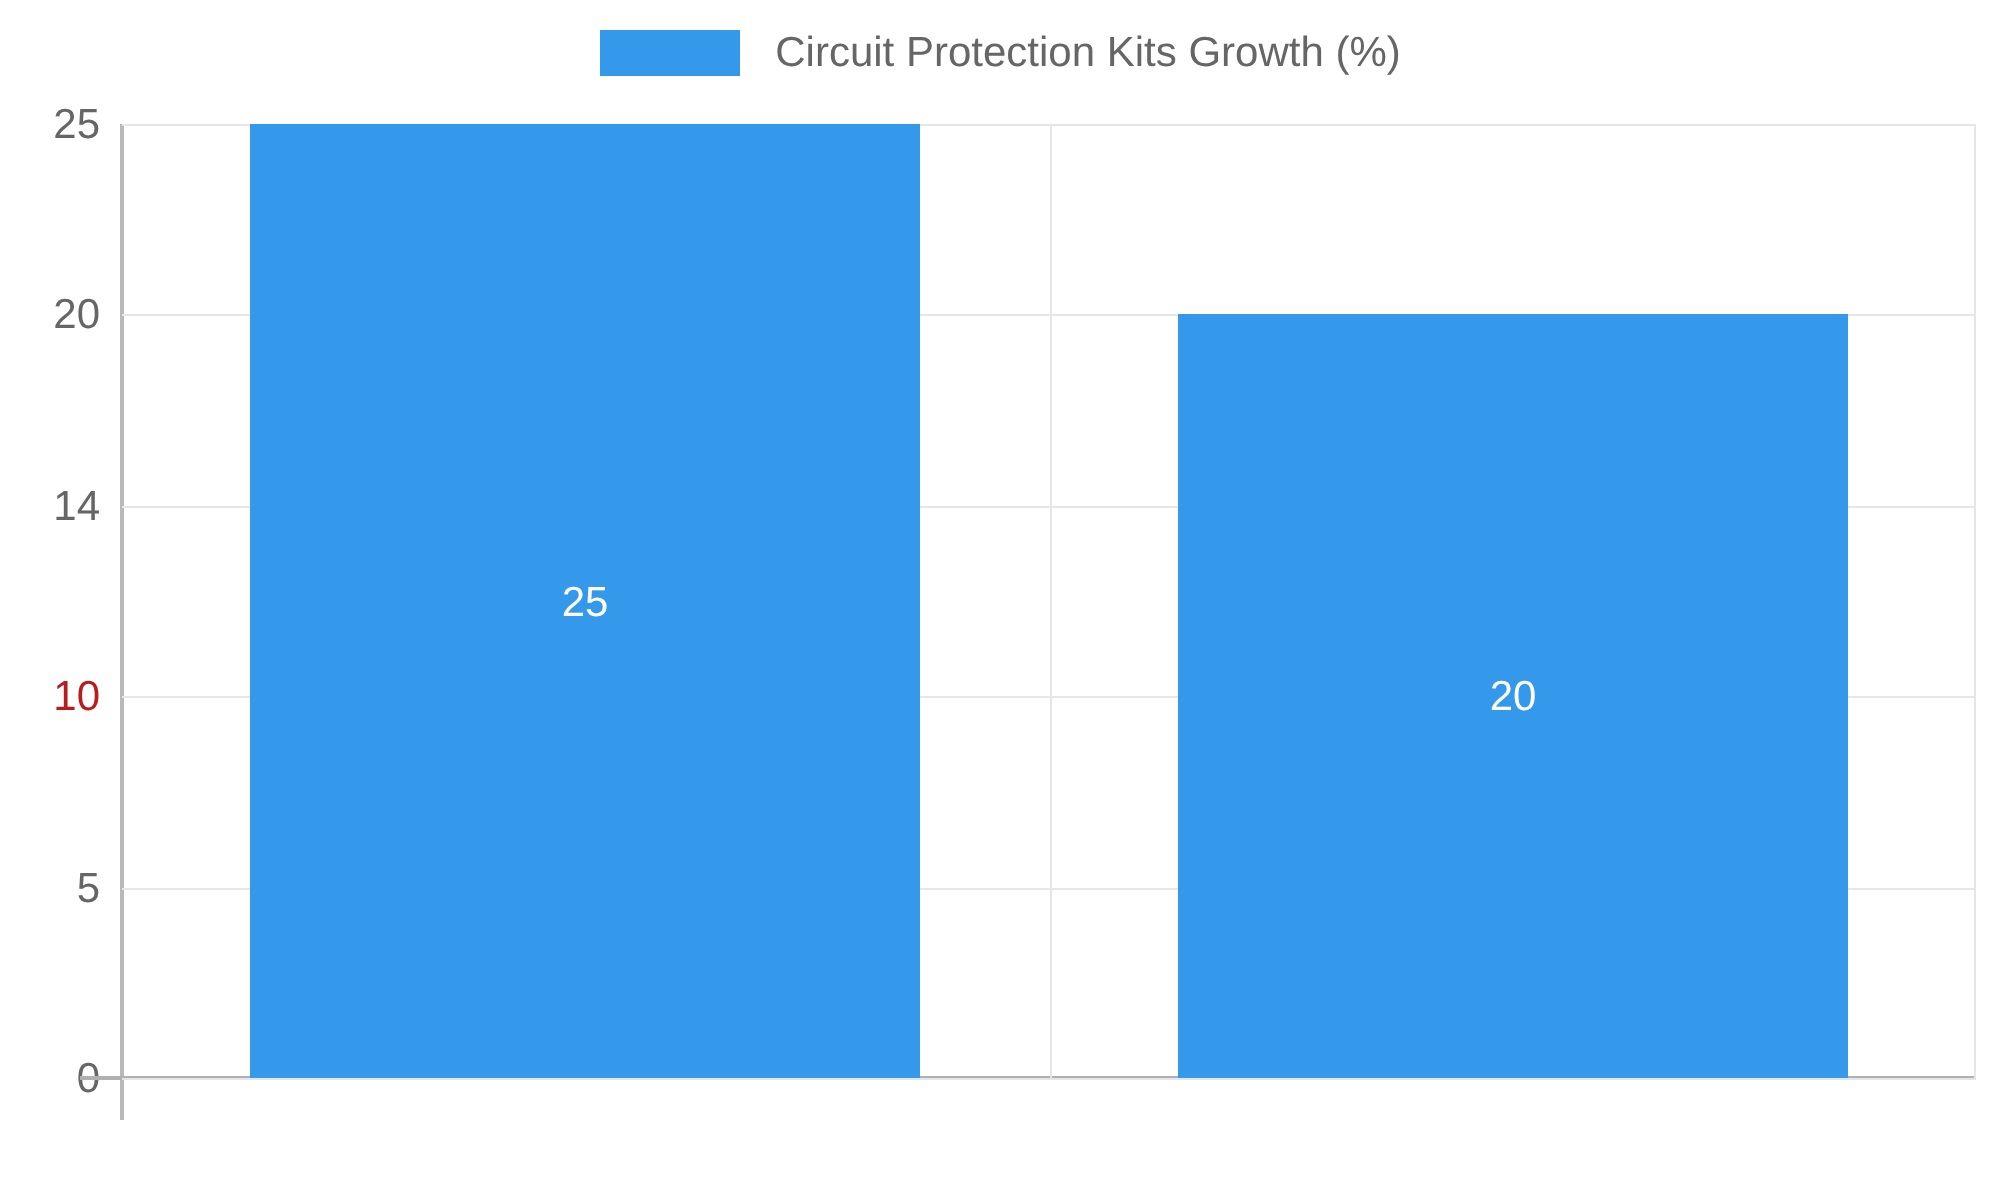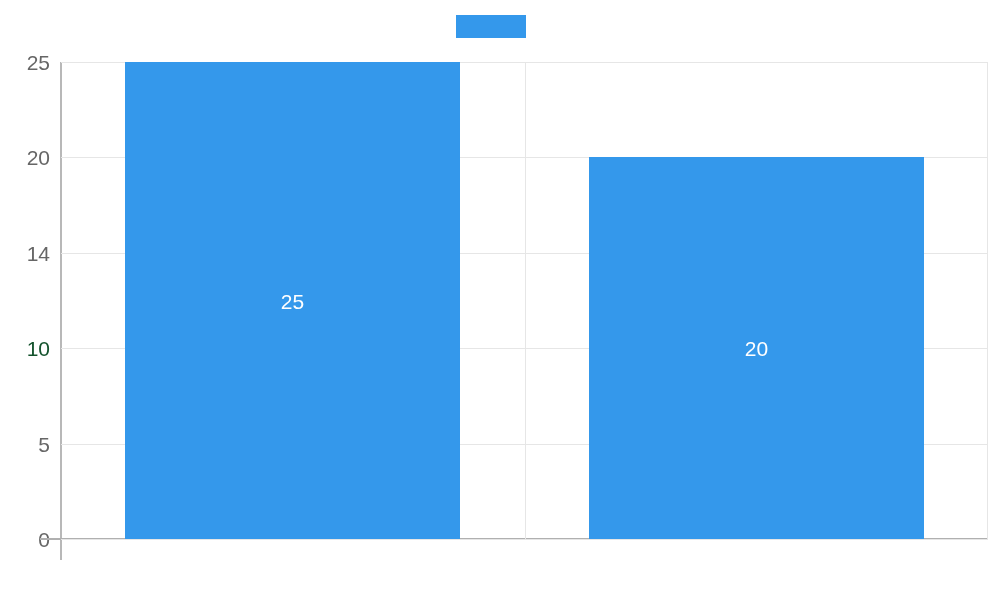--- a/index.html
+++ b/index.html
@@ -144,27 +144,28 @@
   }
 </style>
 </head>
 <body>
 
 <div id="chart-root">
 
   <div id="legend">
     <div class="legend-entry">
       <span class="legend-swatch" id="legend-swatch-0" style="background: rgb(52, 152, 235);"></span>
+      <span class="legend-label">Circuit Protection Kits Growth (%)</span>
     </div>
   </div>
 
   <div id="y-ticks">
       <div class="ytick" style="top: 529px; color: rgb(102, 102, 102);">0</div>
       <div class="ytick" style="top: 434px; color: rgb(102, 102, 102);">5</div>
-      <div class="ytick" style="top: 338px; color: #14532d;">10</div>
+      <div class="ytick" style="top: 338px; color: #b91c1c;">10</div>
       <div class="ytick" style="top: 243px; color: rgb(102, 102, 102);">14</div>
       <div class="ytick" style="top: 147px; color: rgb(102, 102, 102);">20</div>
       <div class="ytick" style="top: 52px; color: rgb(102, 102, 102);">25</div>
     </div>
 
   <div id="y-axis-line"></div>
   <div id="x-axis-line"></div>
 
   <div id="plot">
       <div class="gridline-h" style="top: 477px; background: rgb(230, 230, 230);"></div>

